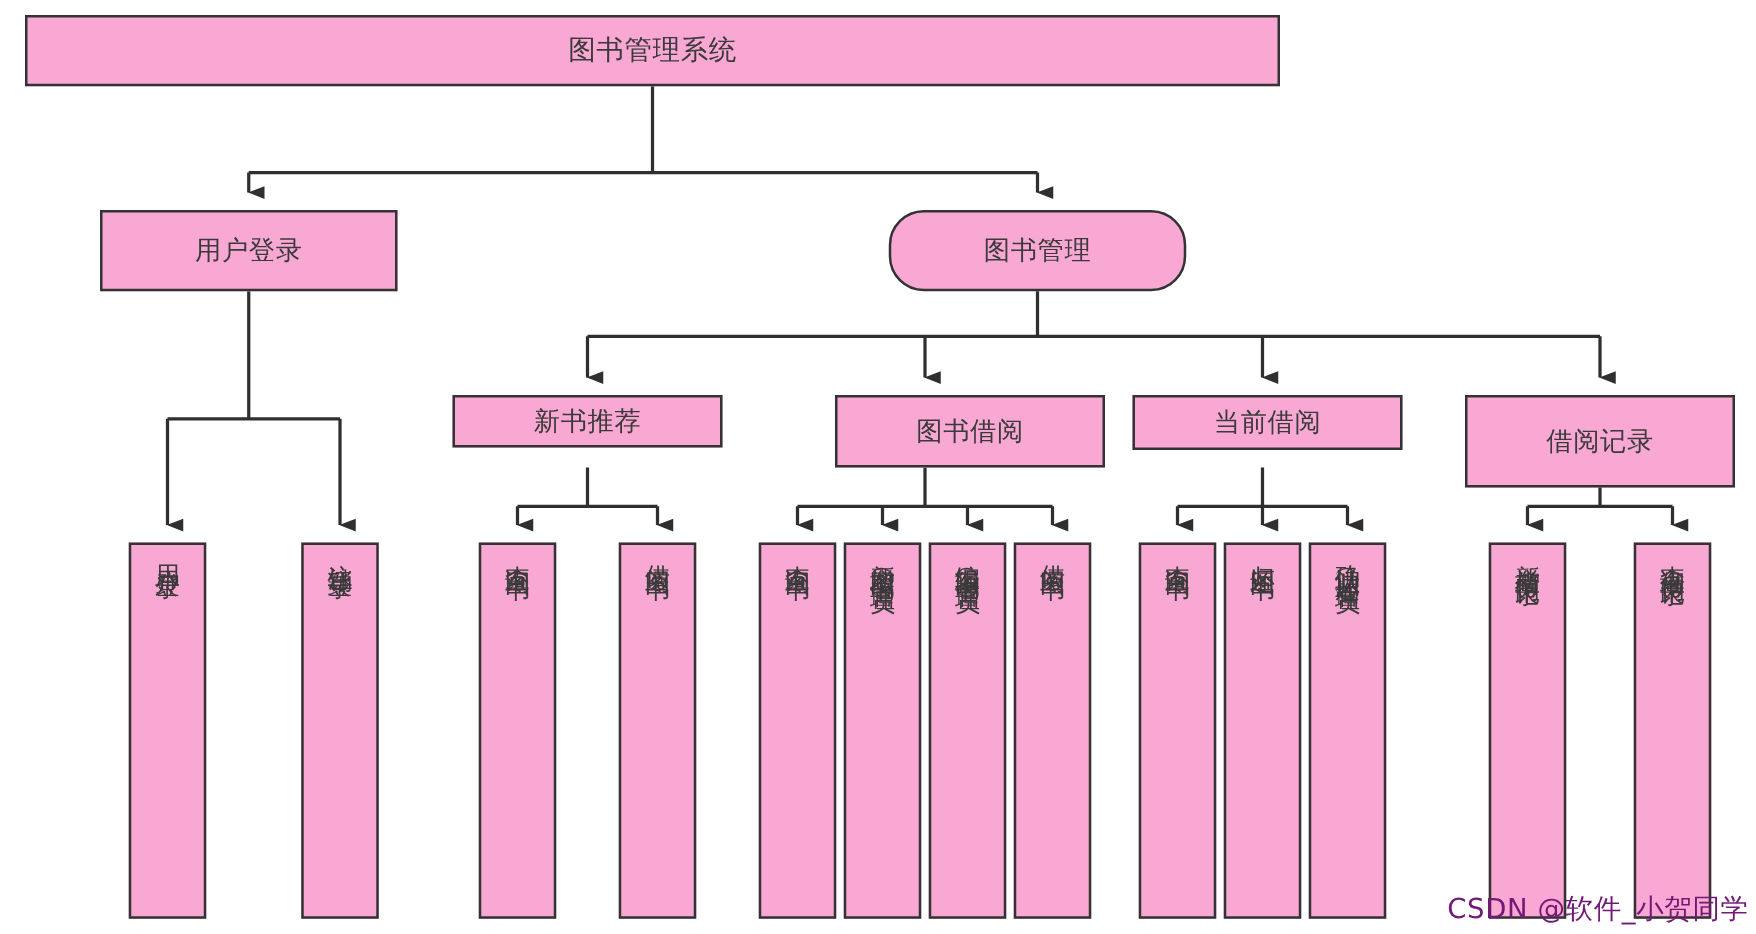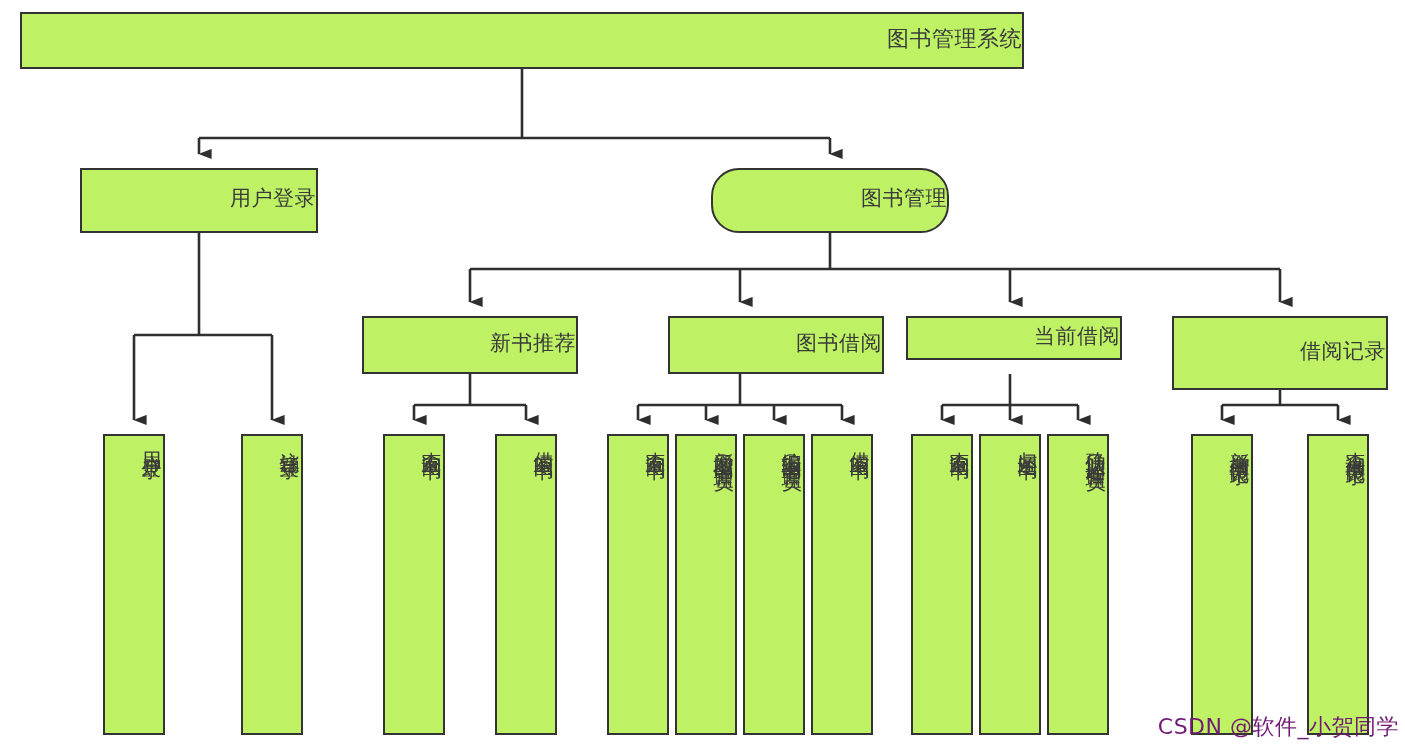--- a/index.html
+++ b/index.html
@@ -22,27 +22,26 @@
   svg.connectors {
     position: absolute;
     left: 0;
     top: 0;
     width: 1405px;
     height: 747px;
   }
   .node {
     position: absolute;
     box-sizing: border-box;
-    background: #bef264;
+    background: #f9a8d4;
     border: 2.5px solid #333333;
     display: flex;
     align-items: center;
-    justify-content: flex-end;
+    justify-content: center;
     z-index: 3;
-    font-family: Liberation Mono, monospace;
   }
   .node .label {
     color: #3a3a3a;
     font-size: 21px;
     line-height: 1.25;
     letter-spacing: 0.5px;
     white-space: nowrap;
     text-align: center;
   }
   .node.leaf .label {
@@ -131,21 +130,21 @@
     <span class="label">图书管理系统</span>
   </div>
 
   <div class="node" style="left:80px; top:168px; width:238px; height:65px;">
     <span class="label">用户登录</span>
   </div>
   <div class="node" style="left:711px; top:168px; width:238px; height:65px;border-radius:28px;">
     <span class="label">图书管理</span>
   </div>
 
-  <div class="node" style="left:362px; top:316px; width:216px; height:58px;">
+  <div class="node" style="left:362px; top:316px; width:216px; height:42px;">
     <span class="label">新书推荐</span>
   </div>
   <div class="node" style="left:632px; top:316px; width:216px; height:58px;margin-left:36px;">
     <span class="label">图书借阅</span>
   </div>
   <div class="node" style="left:906px; top:316px; width:216px; height:44px;">
     <span class="label">当前借阅</span>
   </div>
   <div class="node" style="left:1172px; top:316px; width:216px; height:74px;">
     <span class="label">借阅记录</span>

